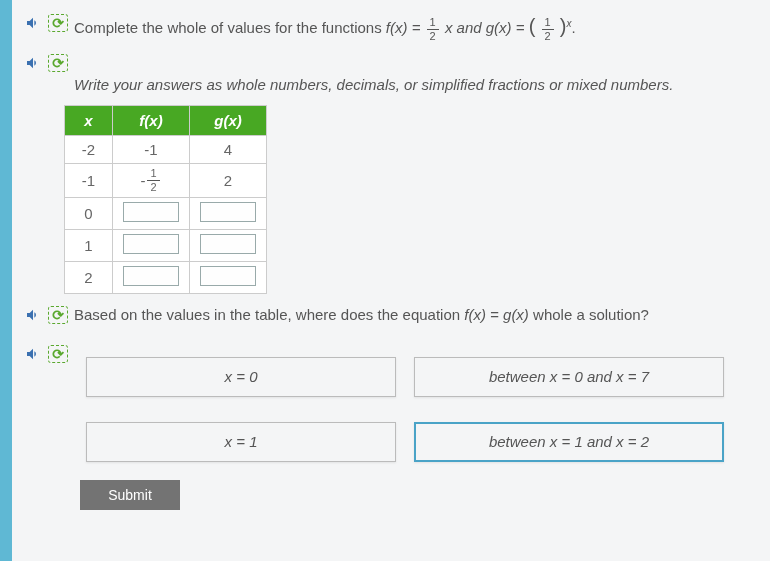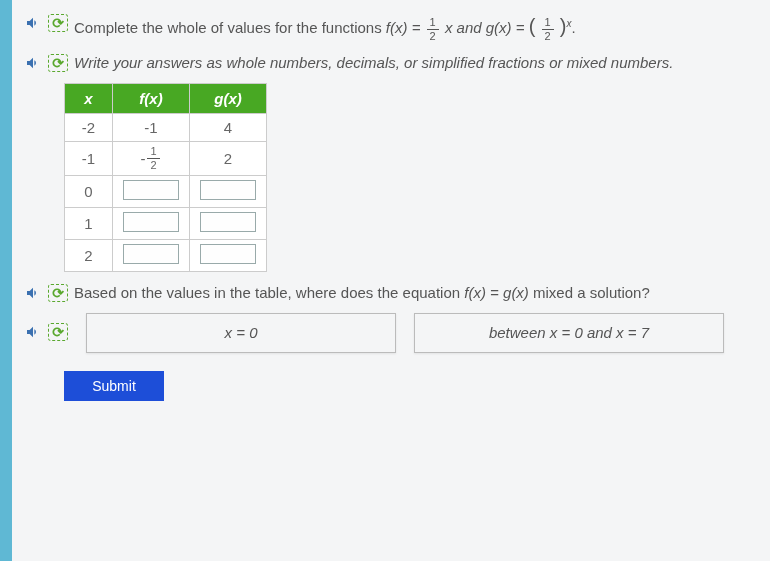--- a/index.html
+++ b/index.html
@@ -14,34 +14,34 @@
     font-size: 15px;
     overflow: hidden;
   }
   .page { padding: 8px 20px 8px 24px; }
   .line { display:flex; align-items:flex-start; margin:4px 0 10px 0; gap:6px; line-height:1.4; }
   .icons-col { display:flex; gap:6px; flex-shrink:0; margin-top:2px; }
   .speaker-icon, .refresh-icon { width:18px; height:18px; display:inline-flex; align-items:center; justify-content:center; }
   .speaker-icon svg { width:16px; height:16px; fill:#3a70b0; }
   .refresh-icon { color:#5aa82f; font-weight:bold; font-size:14px; border:1.5px dashed #5aa82f; border-radius:3px; width:20px; height:18px; line-height:14px; }
   .instr { flex:1; color:#555; }
-  .italic { font-style: italic; }
+  .italic { font-style: italic; margin-top: 22px; }
   .frac { display:inline-flex; flex-direction:column; vertical-align:middle; font-size:11px; line-height:1; text-align:center; margin:0 2px; }
   .frac .num { border-bottom:1px solid #555; padding:0 3px 1px; }
   .frac .den { padding:1px 3px 0; }
   .table-wrap { margin: 6px 0 10px 40px; }
   table { border-collapse: collapse; background:#fff; }
   th { background:#48a823; color:#fff; font-weight:bold; font-style:italic; padding:6px 14px; text-align:center; border:1px solid #ccc; font-size:15px; }
   td { border:1px solid #ccc; padding:4px 10px; text-align:center; color:#666; height:28px; min-width:48px; }
   .cell-input { display:inline-block; width:56px; height:20px; border:1px solid #9aa; background:#fefefe; }
   .answers { display:flex; gap:18px; margin:6px 0 0 0; align-items:flex-start; }
   .ans-col { display:flex; flex-direction:column; gap:3px; }
   .ans-btn { width:310px; height:40px; border:1px solid #bbb; color:#555; display:flex; align-items:center; justify-content:center; font-size:15px; cursor:pointer; box-shadow:0 1px 2px rgba(0,0,0,0.08); }
   .ans-btn.selected { border:2px solid #4aa3c7; }
-  .submit { margin:18px 0 0 40px; width:100px; height:30px; background:#1d4ed8; color:#fff; border:none; display:flex; align-items:center; justify-content:center; font-size:14px; cursor:pointer; }
+  .submit { margin:18px 0 0 56px; width:100px; height:30px; background:#737373; color:#fff; border:none; display:flex; align-items:center; justify-content:center; font-size:14px; cursor:pointer; }
   .neg-frac { display:inline-flex; align-items:center; }
 </style>
 </head>
 <body>
 
 <div class="page">
 
   <div class="line">
     <div class="icons-col">
       <span class="speaker-icon">
@@ -131,36 +131,38 @@
       <span class="speaker-icon">
         <svg viewBox="0 0 24 24">
             <path d="M3 9v6h4l5 5V4L7 9H3zm13.5 3a4.5 4.5 0 0 0-2.5-4v8a4.5 4.5 0 0 0 2.5-4z"></path>
           </svg>
       </span>
       <span class="refresh-icon">⟳</span>
     </div>
     <div class="instr">
       <span>Based on the values in the table, where does the equation </span>
       <span class="italic">f(x) = g(x)</span>
-      <span> mixed a solution?</span>
+      <span> whole a solution?</span>
     </div>
   </div>
 
   <div class="answers">
     <div class="icons-col" style="margin-top:10px;">
       <span class="speaker-icon">
         <svg viewBox="0 0 24 24">
             <path d="M3 9v6h4l5 5V4L7 9H3zm13.5 3a4.5 4.5 0 0 0-2.5-4v8a4.5 4.5 0 0 0 2.5-4z"></path>
           </svg>
       </span>
       <span class="refresh-icon">⟳</span>
     </div>
     <div class="ans-col">
       <div class="ans-btn italic">x = 0</div>
+      <div class="ans-btn italic">x = 1</div>
     </div>
     <div class="ans-col">
       <div class="ans-btn italic">between x = 0 and x = 7</div>
+      <div class="ans-btn italic selected">between x = 1 and x = 2</div>
     </div>
   </div>
 
   <button class="submit">Submit</button>
 
 </div>
 
 </body></html>

